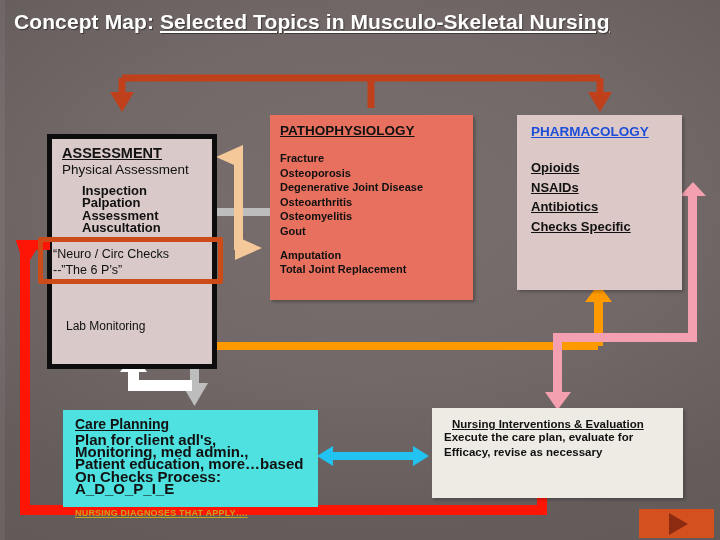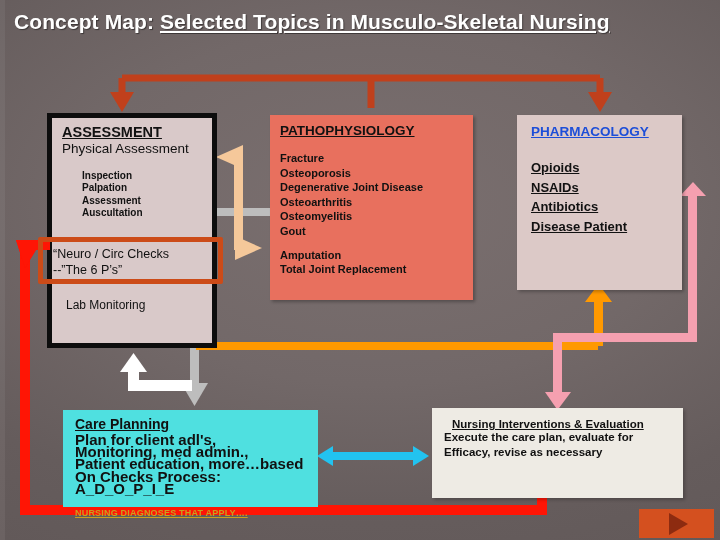--- a/index.html
+++ b/index.html
@@ -43,35 +43,35 @@
     position: absolute;
     left: 0; top: 0;
     width: 720px; height: 540px;
     pointer-events: none;
   }
 
   
   .box { position: absolute; box-sizing: border-box; }
 
   .assessment {
-    left: 47px; top: 113px; width: 170px; height: 235px;
+    left: 47px; top: 134px; width: 170px; height: 235px;
     background: #d9c9c9;
     border: 5px solid #0d0d0d;
     padding: 6px 16px 0 10px;
   }
   .assessment .hd {
     font-size: 14.5px; font-weight: bold; color: #111;
     text-decoration: underline; line-height: 16px;
   }
   .assessment .sub {
     font-size: 13.5px; color: #111; line-height: 16px; margin-top: 1px;
   }
   .assessment .bullets {
-    margin-top: 13px; margin-left: 20px;
-    font-size: 10px; font-weight: bold; color: #111; line-height: 12.4px;
+    margin-top: 7px; margin-left: 20px;
+    font-size: 13px; font-weight: bold; color: #111; line-height: 12.4px;
   }
   .assessment .lab {
     position: absolute; left: 14px; top: 180px;
     font-size: 12px; color: #111;
   }
 
   .neurobox {
     position: absolute;
     left: 38px; top: 237px; width: 185px; height: 47px;
     border: 5px solid #cc4b18;
@@ -269,21 +269,21 @@
       <div>Total Joint Replacement</div>
     </div>
   </div>
 
   <div class="box pharm">
     <div class="hd">PHARMACOLOGY</div>
     <div class="list">
       <div><span>Opioids</span></div>
       <div><span>NSAIDs</span></div>
       <div><span>Antibiotics</span></div>
-      <div><span>Disease Patient</span></div>
+      <div><span>Checks Specific</span></div>
     </div>
   </div>
 
   <div class="box care">
     <div class="hd">Care Planning</div>
     <div class="body">
       <div>Plan for client adl's,</div>
       <div>Monitoring, med admin.,</div>
       <div>Patient education, more…based</div>
       <div>On Checks Process:</div>

